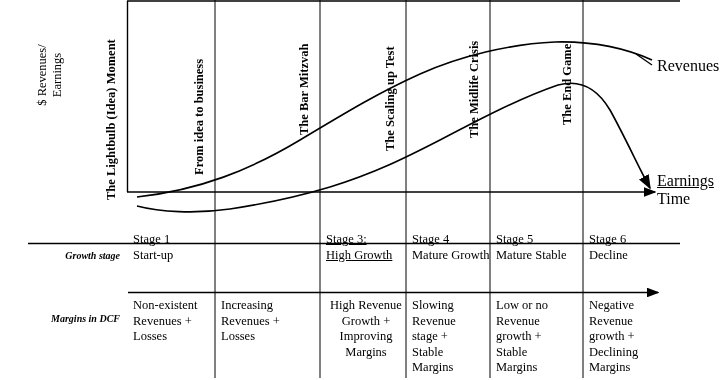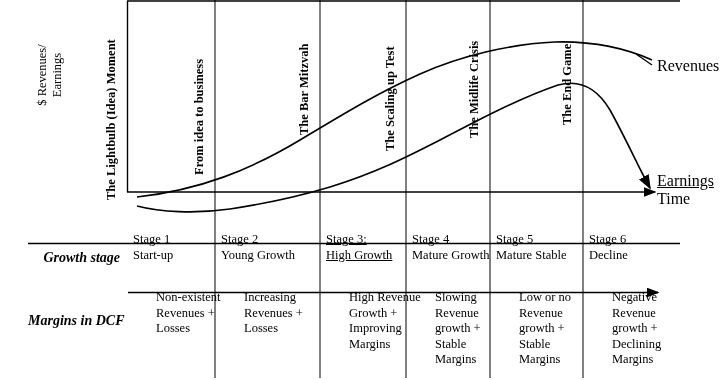--- a/index.html
+++ b/index.html
@@ -54,35 +54,35 @@
   }
   #label-revenues { left: 657px; top: 57px; }
   #label-earnings { left: 657px; top: 172px; text-decoration: underline; }
   #label-time     { left: 657px; top: 190px; }
 
   
   .row-header {
     position: absolute;
     font-style: italic;
     font-weight: bold;
-    font-size: 14px;
+    font-size: 10px;
     text-align: right;
     white-space: nowrap;
   }
   #header-growth-stage { left: 28px; top: 250px; width: 92px; }
   #header-growth-dcf   { left: 28px; top: 313px; width: 92px; }
 
   .cell {
     position: absolute;
     font-size: 12.5px;
     line-height: 15.5px;
     white-space: pre-line;
   }
   .stage-cell { top: 232px; }
-  .dcf-cell   { top: 290px; margin-left: 23px; }
+  .dcf-cell   { top: 298px; }
 </style>
 </head>
 <body>
 
 <div id="page">
 
   <svg id="vector-layer" viewBox="0 0 725 380" width="725" height="380">
     <defs>
       <marker id="arrowhead" markerWidth="9" markerHeight="7" refX="8" refY="3.5" orient="auto">
         <polygon points="0 0, 9 3.5, 0 7" fill="#000000"></polygon>
@@ -133,44 +133,42 @@
 
   <div class="curve-label" id="label-revenues">Revenues</div>
   <div class="curve-label" id="label-earnings">Earnings</div>
   <div class="curve-label" id="label-time">Time</div>
 
   <div class="row-header" id="header-growth-stage">Growth stage</div>
   <div class="row-header" id="header-growth-dcf">Margins in DCF</div>
 
   <div class="cell stage-cell" style="left: 133px; width: 78px;">Stage 1
 Start-up</div>
-  <div class="cell stage-cell" style="left: 221px; width: 96px;">Stage 2
-Young Growth</div>
   <div class="cell stage-cell" style="left: 326px; width: 78px; text-decoration: underline;">Stage 3:
 High Growth</div>
   <div class="cell stage-cell" style="left: 412px; width: 80px;">Stage 4
 Mature Growth</div>
   <div class="cell stage-cell" style="left: 496px; width: 88px;">Stage 5
 Mature Stable</div>
   <div class="cell stage-cell" style="left: 589px; width: 80px;">Stage 6
 Decline</div>
 
   <div class="cell dcf-cell" style="left: 133px; width: 80px;">Non-existent
 Revenues +
 Losses</div>
   <div class="cell dcf-cell" style="left: 221px; width: 96px;">Increasing
 Revenues +
 Losses</div>
-  <div class="cell dcf-cell" style="left: 326px; width: 80px;">High Revenue
+  <div class="cell dcf-cell" style="left: 326px; width: 80px; text-align: center;">High Revenue
 Growth +
 Improving
 Margins</div>
   <div class="cell dcf-cell" style="left: 412px; width: 78px;">Slowing
 Revenue
-growth +
+stage +
 Stable
 Margins</div>
   <div class="cell dcf-cell" style="left: 496px; width: 86px;">Low or no
 Revenue
 growth +
 Stable
 Margins</div>
   <div class="cell dcf-cell" style="left: 589px; width: 80px;">Negative
 Revenue
 growth +

